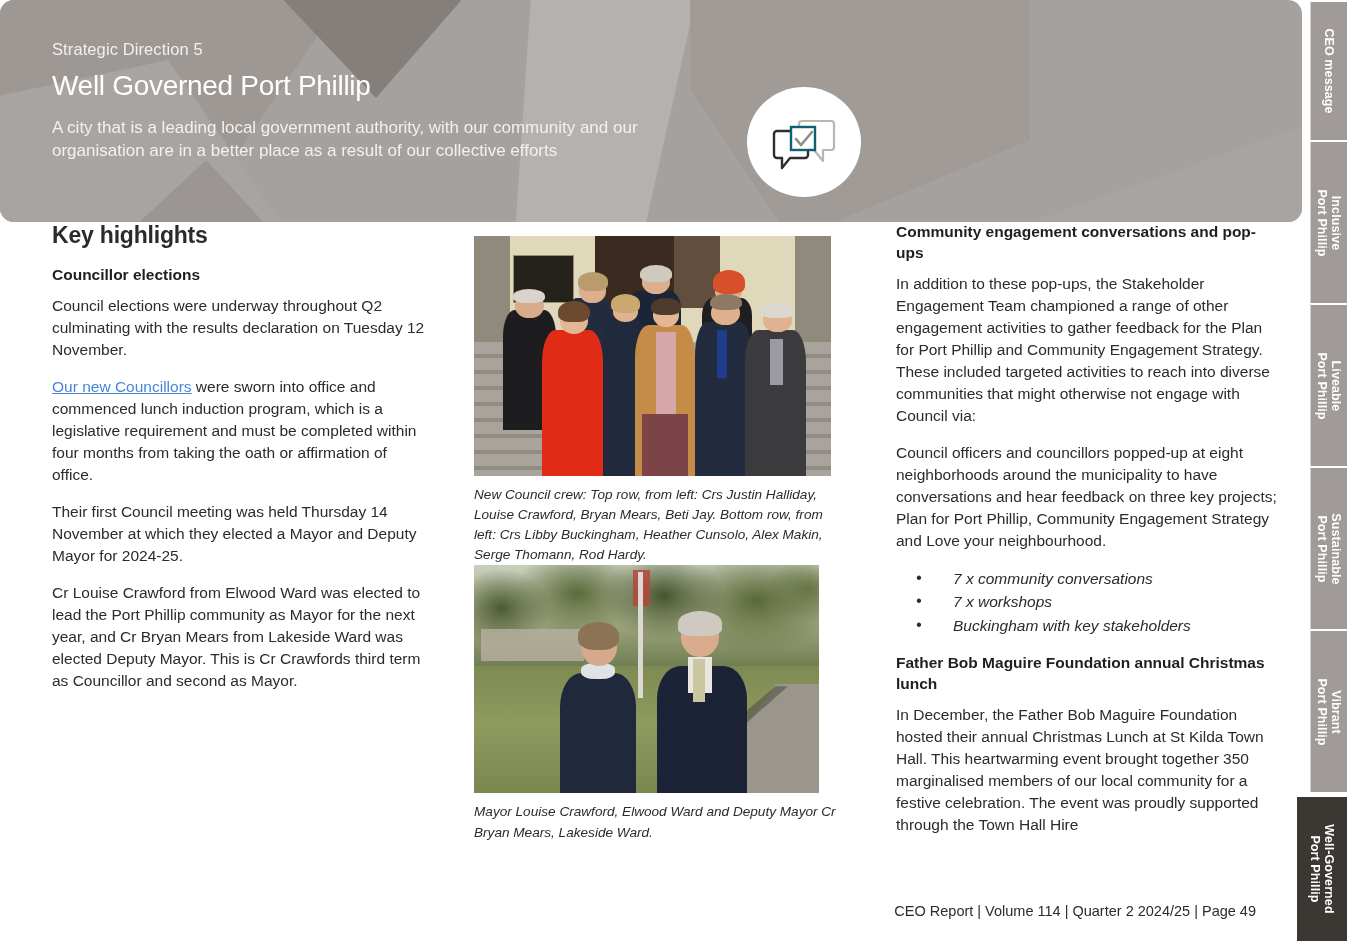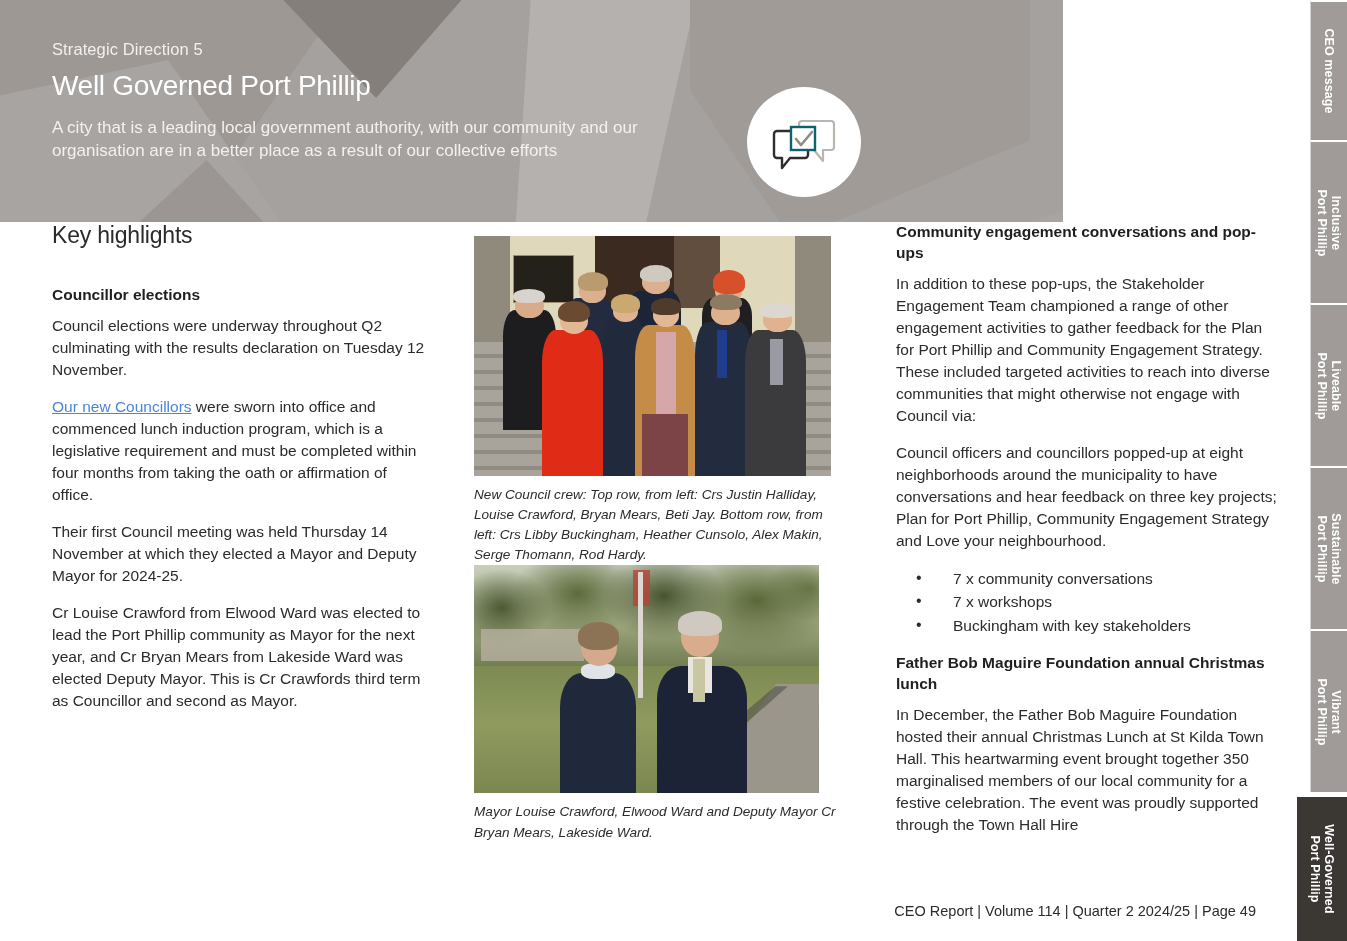--- a/index.html
+++ b/index.html
@@ -12,23 +12,24 @@
   #page {
     position: relative;
     width: 1347px; height: 941px;
     background: #ffffff;
   }
 
   
   #banner {
     position: absolute;
     left: 0; top: 0;
-    width: 1063px; height: 222px;
+    width: 1302px; height: 222px;
     background: #a5a19e;
     overflow: hidden;
+    border-radius: 14px;
   }
   #banner .shape {
     position: absolute;
     pointer-events: none;
   }
   .sh1 { 
     left: -60px; top: -40px;
     width: 430px; height: 300px;
     background: #9d9894;
     clip-path: polygon(0% 0%, 100% 0%, 52% 100%, 0% 62%);
@@ -150,24 +151,24 @@
     left: 0; top: 222px;
     width: 1300px; height: 719px;
   }
   .col { position: absolute; top: 0; }
   #col-left  { left: 52px;  width: 380px; }
   #col-mid   { left: 474px; width: 372px; }
   #col-right { left: 896px; width: 382px; }
 
   h2.section-title {
     font-size: 23px;
-    font-weight: 400;
+    font-weight: 700;
     color: #2b2b2b;
     letter-spacing: -.2px;
-    margin-bottom: 36px;
+    margin-bottom: 16px;
   }
   h3.sub-title {
     font-size: 15.5px;
     font-weight: 700;
     color: #1f1f1f;
     line-height: 1.35;
     margin-bottom: 9px;
   }
   p.body {
     font-size: 15.5px;
@@ -183,20 +184,21 @@
     margin: 0 0 16px 0;
     padding-left: 20px;
     list-style: none;
   }
   ul.bullets li {
     position: relative;
     font-size: 15.5px;
     color: #2b2b2b;
     line-height: 1.52;
     padding-left: 37px;
+    font-style: italic;
   }
   ul.bullets li::before {
     content: "\2022";
     position: absolute;
     left: 0; top: -1px;
     font-size: 16px;
     color: #2b2b2b;
   }
 
   

